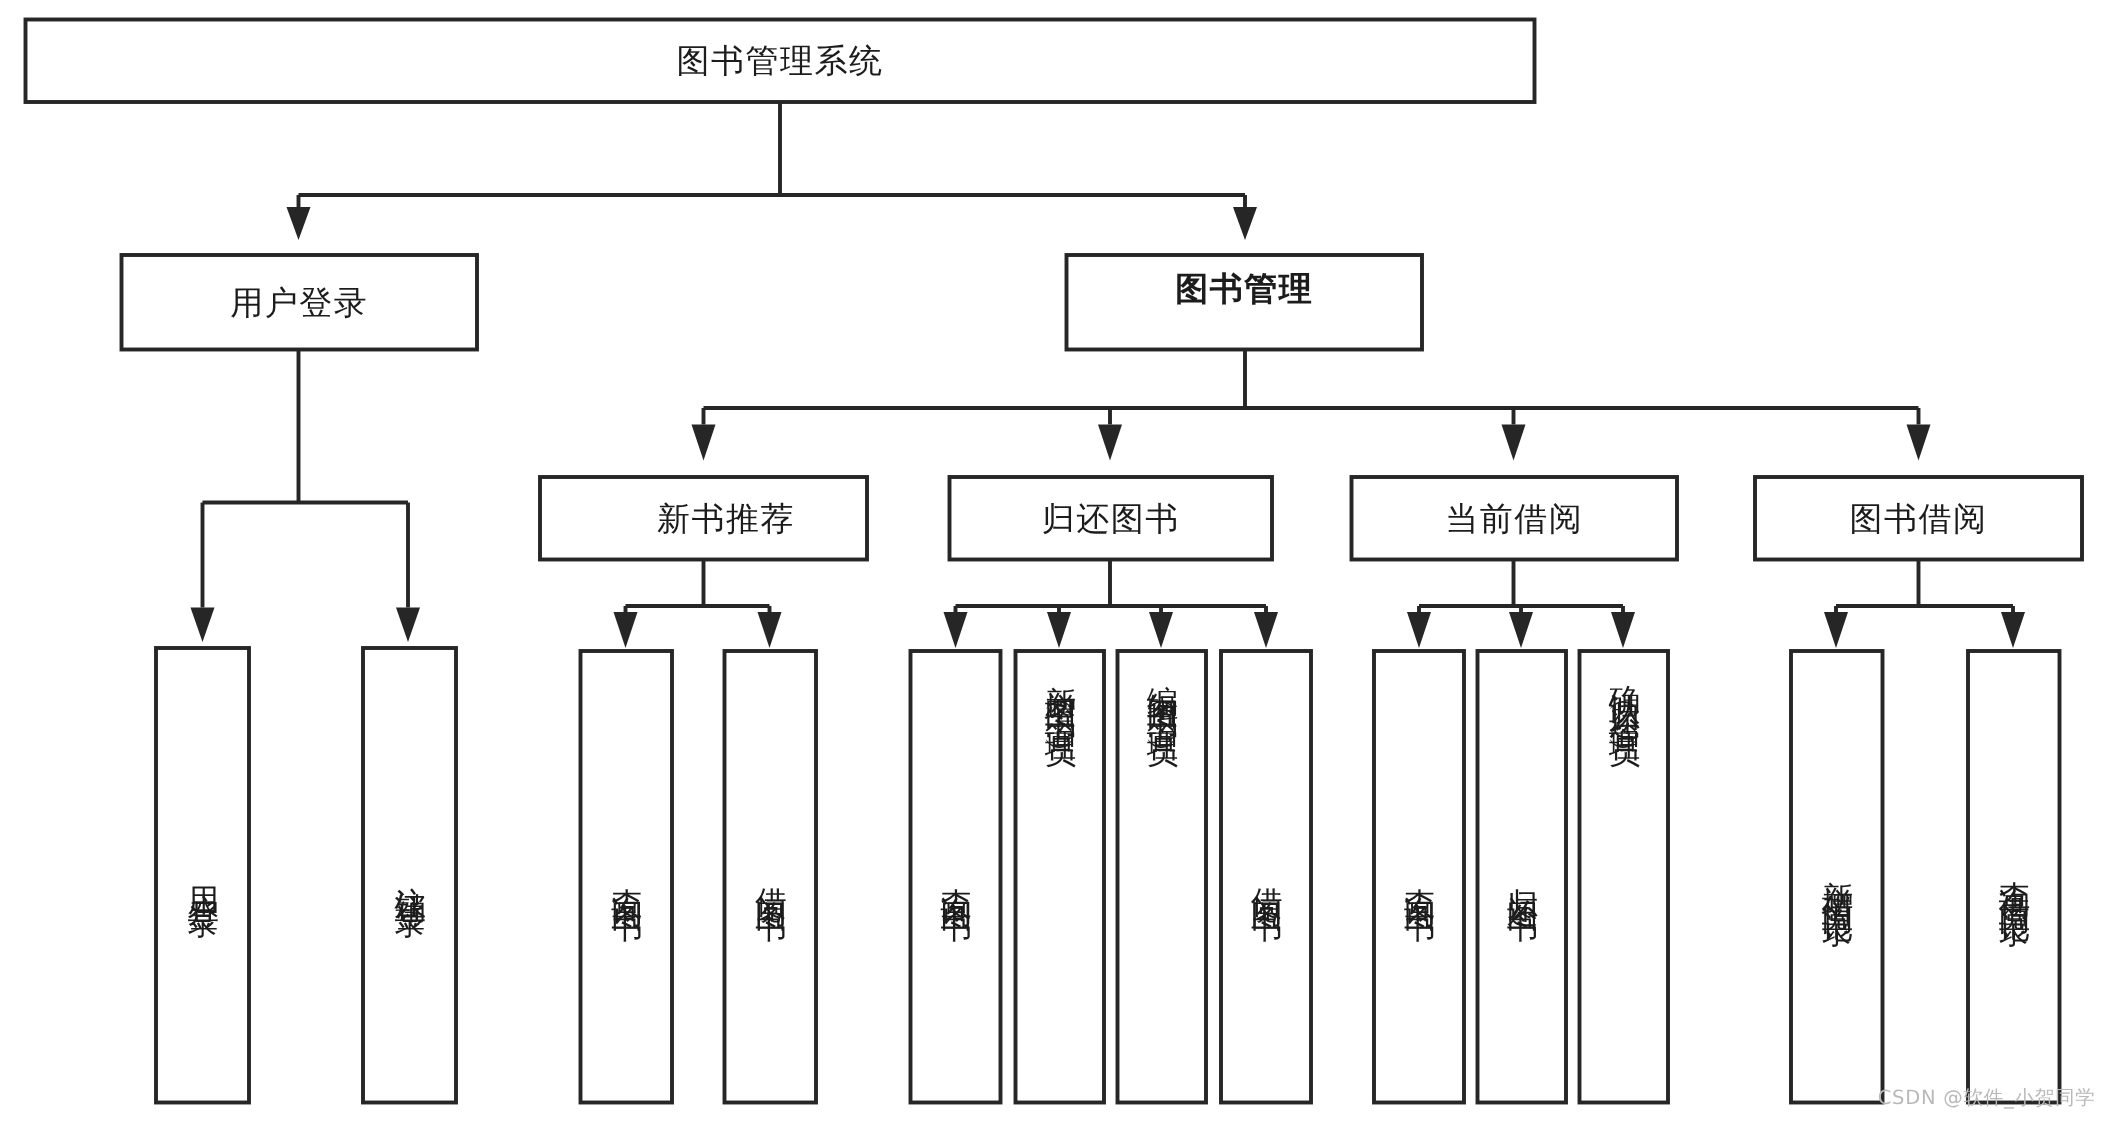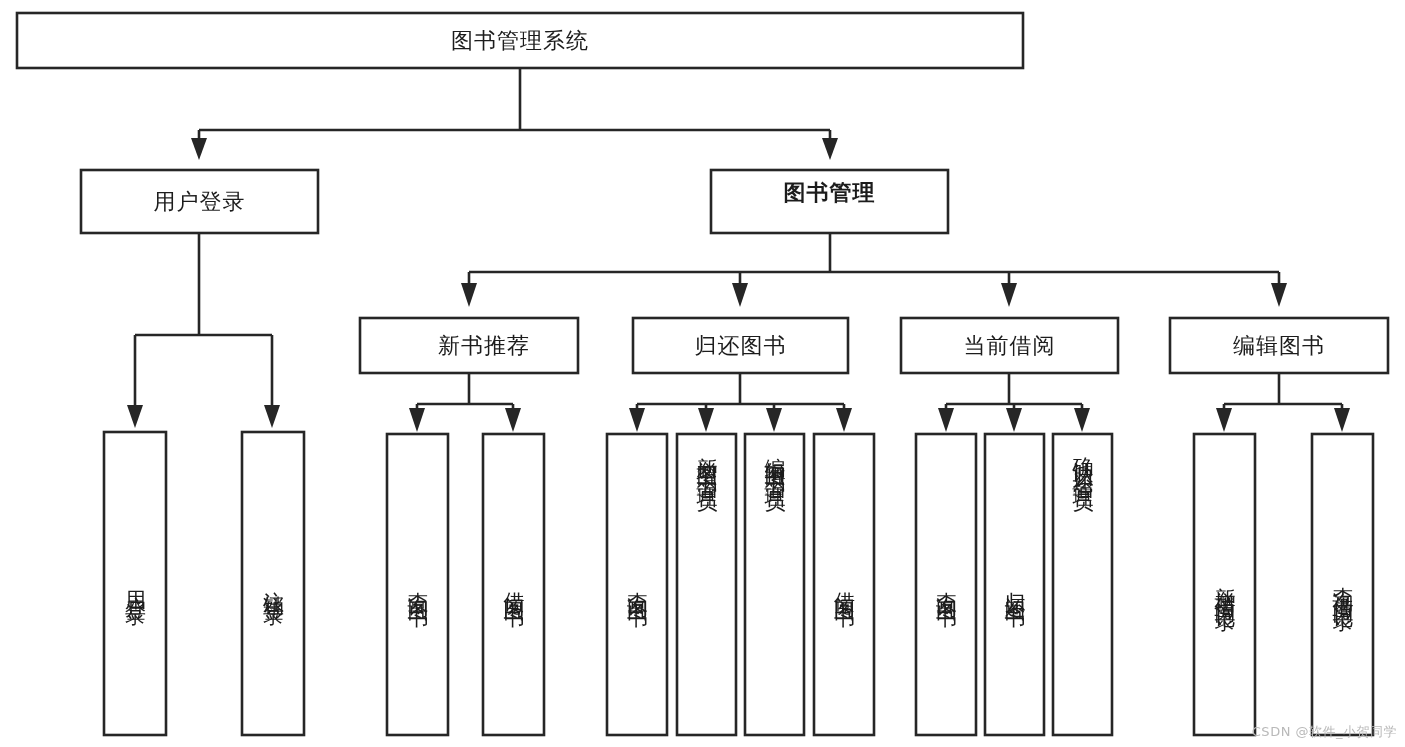--- a/index.html
+++ b/index.html
@@ -202,21 +202,21 @@
 
   <div class="hlabel-wrap" style="left:633px; top:318px; width:215px; height:55px;">
     <span class="hlabel-text">归还图书</span>
   </div>
 
   <div class="hlabel-wrap" style="left:901px; top:318px; width:217px; height:55px;justify-content:center;">
     <span class="hlabel-text">当前借阅</span>
   </div>
 
   <div class="hlabel-wrap" style="left:1170px; top:318px; width:218px; height:55px;">
-    <span class="hlabel-text">编辑图书</span>
+    <span class="hlabel-text">图书借阅</span>
   </div>
 
   <div class="vlabel-wrap centered" style="left:104px; top:432px; width:62px; height:303px;">
     <span class="vlabel-text">用户登录</span>
   </div>
 
   <div class="vlabel-wrap centered" style="left:242px; top:432px; width:62px; height:303px;">
     <span class="vlabel-text">注销登录</span>
   </div>
 

